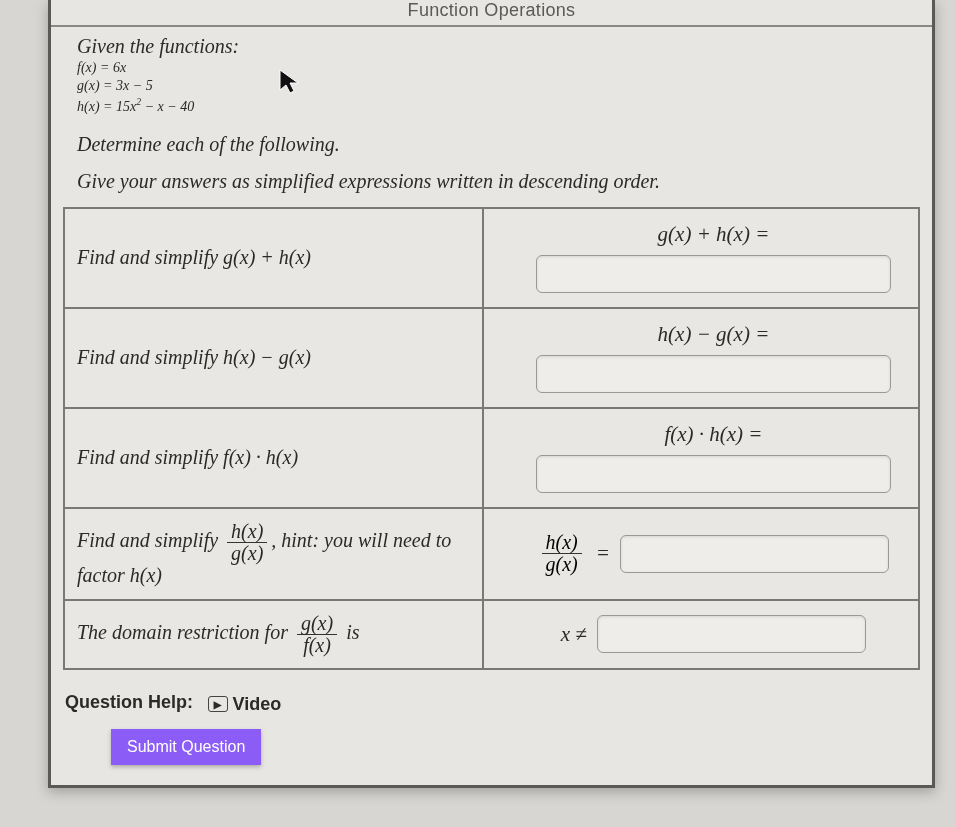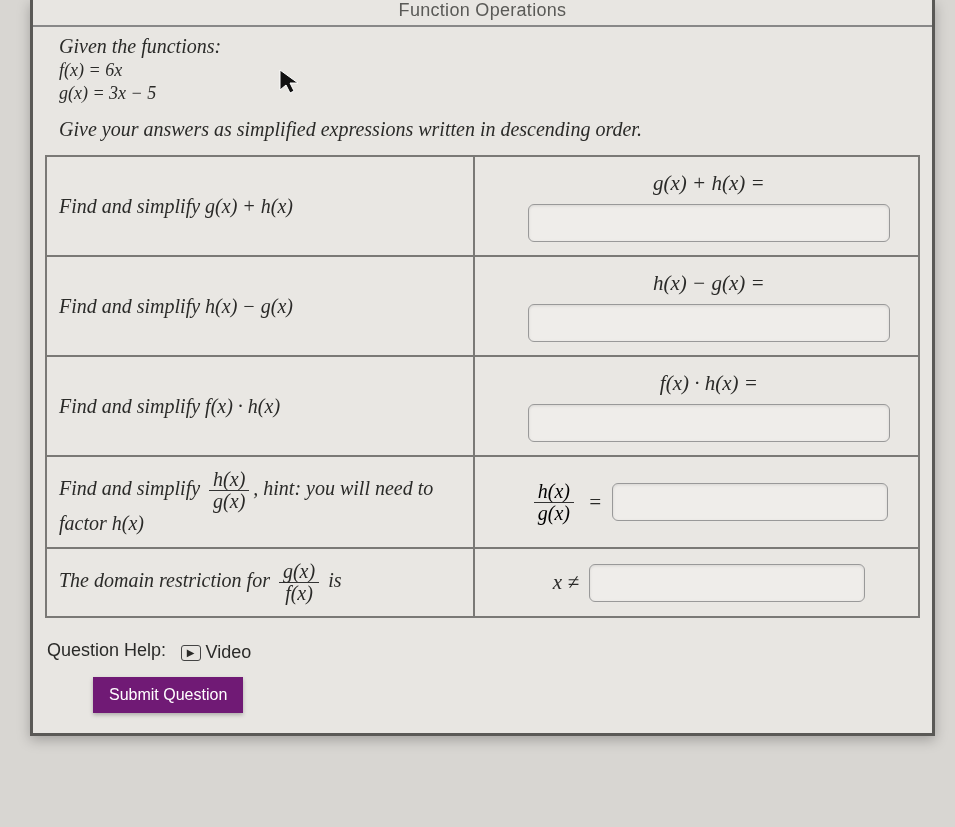--- a/index.html
+++ b/index.html
@@ -8,21 +8,21 @@
     padding: 0;
     background: #d8d6d2;
     font-family: Georgia, 'Times New Roman', serif;
     width: 955px;
     height: 827px;
     overflow: hidden;
     position: relative;
   }
   .page {
     background: #e8e6e2;
-    margin: 0 20px 0 30px;
+    margin: 0 20px 0 48px;
     border: 3px solid #5a5956;
     border-top: none;
     padding: 0;
     box-shadow: 0 4px 12px rgba(0,0,0,0.25);
     position: relative;
   }
   .title-row {
     text-align: center;
     padding: 0 0 4px 0;
     font-family: Verdana, Geneva, sans-serif;
@@ -32,21 +32,21 @@
     letter-spacing: 0.3px;
     border-bottom: 2px solid #888;
   }
   .intro {
     padding: 8px 14px 6px 26px;
     font-style: italic;
     font-size: 20px;
     color: #2a2a28;
   }
   .intro .math { font-style: normal; font-family: 'Cambria Math', 'Times New Roman', serif; }
-  .fn-line { margin: 2px 0; font-size: 18px; font-style: italic; }
+  .fn-line { margin: 2px 0; font-size: 14px; font-style: italic; }
   .fn-line .math { font-style: italic; font-family: 'Cambria Math','Times New Roman', serif; }
   sup { font-size: 0.7em; }
   .instr { margin-top: 18px; font-size: 20px; }
   .instr2 { margin-top: 14px; margin-bottom: 8px; font-size: 20px; }
   table.grid {
     border-collapse: collapse;
     width: calc(100% - 24px);
     margin: 0 12px 10px 12px;
   }
   table.grid td {
@@ -86,20 +86,21 @@
     font-size: 20px;
     line-height: 1.05;
     margin: 0 4px;
   }
   .frac .num { display:block; padding: 0 4px; }
   .frac .den { display:block; border-top: 1.5px solid #333; padding: 0 4px; }
   .help-row {
     padding: 12px 14px 14px 14px;
     font-size: 18px;
     color: #2a2a28;
+    font-weight: bold;
   }
   .help-row .label { font-family: Arial, sans-serif; }
   .help-link {
     font-family: Arial, sans-serif;
     color: #2a2a28;
     margin-left: 10px;
     cursor: pointer;
     display: inline-flex;
     align-items: center;
     gap: 5px;
@@ -124,21 +125,21 @@
   .mail-icon::after {
     content: "";
     position: absolute;
     left: 0; right: 0; top: 0;
     height: 8px;
     background: linear-gradient(to bottom right, transparent 48%, #444 48%, #444 54%, transparent 54%),
                 linear-gradient(to bottom left, transparent 48%, #444 48%, #444 54%, transparent 54%);
   }
   .submit-row { padding: 0 14px 20px 60px; }
   .submit-btn {
-    background: #701a75;
+    background: #8b5cf6;
     color: #fff;
     border: none;
     padding: 9px 16px;
     font-family: Arial, sans-serif;
     font-size: 16px;
     cursor: pointer;
     box-shadow: 0 2px 4px rgba(0,0,0,0.25);
   }
   .cursor {
     position: absolute;
@@ -152,20 +153,22 @@
 </head>
 <body>
 
 <div class="page">
   <div class="title-row">Function Operations</div>
 
   <div class="intro">
     <div>Given the functions:</div>
     <div class="fn-line"><span class="math">f(x) = 6x</span></div>
     <div class="fn-line"><span class="math">g(x) = 3x − 5</span></div>
+    <div class="fn-line"><span class="math"><i>h</i>(<i>x</i>) = 15<i>x</i><sup>2</sup> − <i>x</i> − 40</span></div>
+    <div class="instr">Determine each of the following.</div>
     <div class="instr2">Give your answers as simplified expressions written in descending order.</div>
   </div>
 
   <table class="grid">
     <tbody>
         <tr class="tall">
       <td class="left">
         <span>Find and simplify </span><span class="math">g(x) + h(x)</span>
       </td>
       <td class="right">

